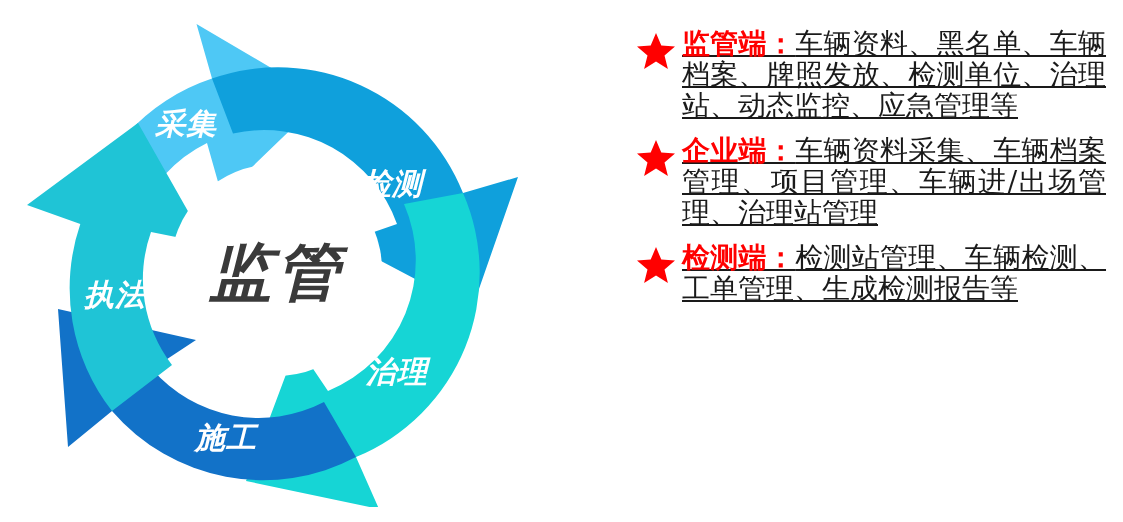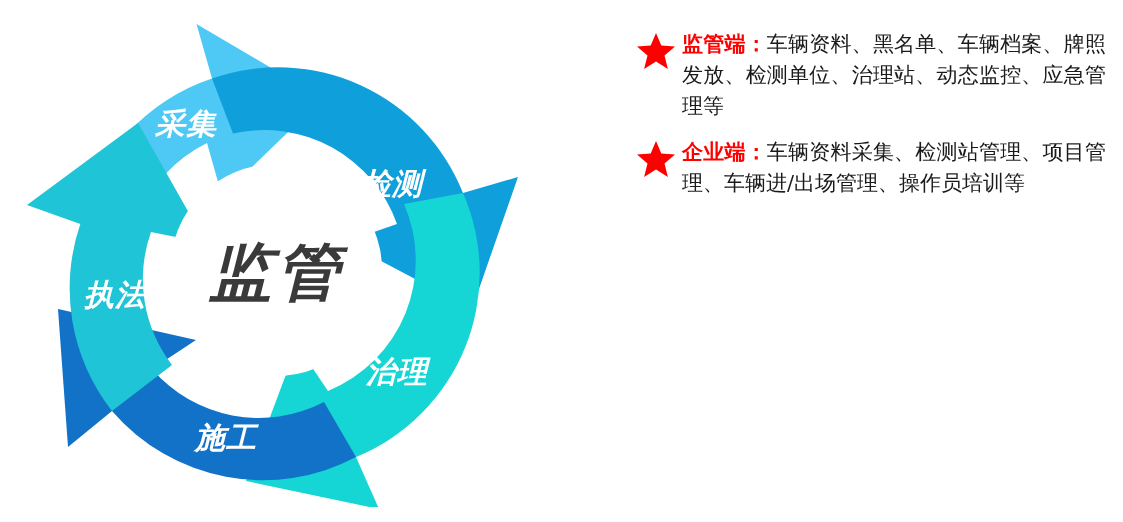--- a/index.html
+++ b/index.html
@@ -65,24 +65,25 @@
   .star-icon {
     flex: 0 0 auto;
     width: 46px;
     margin-top: 4px;
     line-height: 1;
   }
   .star-icon svg { display: block; }
   .info-text {
     flex: 1 1 auto;
     font-family: "DejaVu Serif", "Liberation Serif", serif;
-    font-size: 21px;
+    font-size: 28px;
     line-height: 31px;
     color: #1a1a1a;
     text-align: justify;
+    text-decoration: underline;
   }
   .info-title {
     font-family: "DejaVu Serif", "Liberation Serif", serif;
     font-weight: 700;
     color: #ff0000;
   }
   .info-body {
     font-family: "DejaVu Serif", "Liberation Serif", serif;
     color: #1a1a1a;
   }
@@ -174,21 +175,31 @@
     </div>
 
 
     <div class="info-item">
       <span class="star-icon">
         <svg width="40" height="38" viewBox="0 0 40 38">
           <polygon points="20,1 25.3,13.6 39,14.5 28.5,23.4 31.9,37 20,29.5 8.1,37 11.5,23.4 1,14.5 14.7,13.6" fill="#ff0000"></polygon>
         </svg>
       </span>
       <div class="info-text">
-        <span class="info-title">企业端：</span><span class="info-body">车辆资料采集、检测站管理、项目管理、车辆进/出场管理、操作员培训等</span>
+        <span class="info-title">企业端：</span><span class="info-body">车辆资料采集、车辆档案管理、项目管理、车辆进/出场管理、治理站管理</span>
       </div>
     </div>
 
+    <div class="info-item">
+      <span class="star-icon">
+        <svg width="40" height="38" viewBox="0 0 40 38">
+          <polygon points="20,1 25.3,13.6 39,14.5 28.5,23.4 31.9,37 20,29.5 8.1,37 11.5,23.4 1,14.5 14.7,13.6" fill="#ff0000"></polygon>
+        </svg>
+      </span>
+      <div class="info-text">
+        <span class="info-title">检测端：</span><span class="info-body">检测站管理、车辆检测、工单管理、生成检测报告等</span>
+      </div>
+    </div>
 
 
   </div>
 
 </div>
 
 </body></html>

